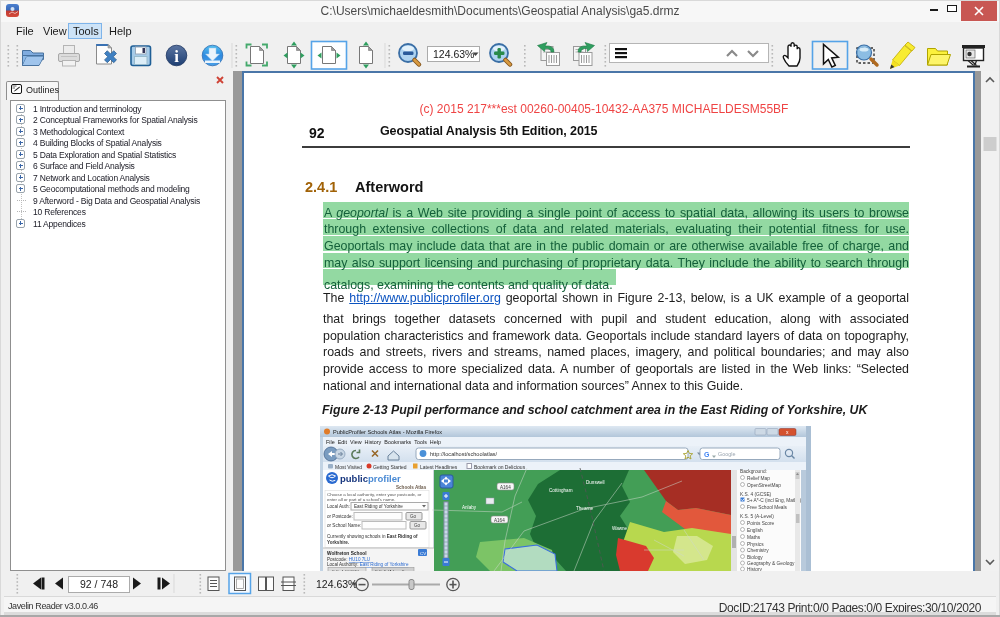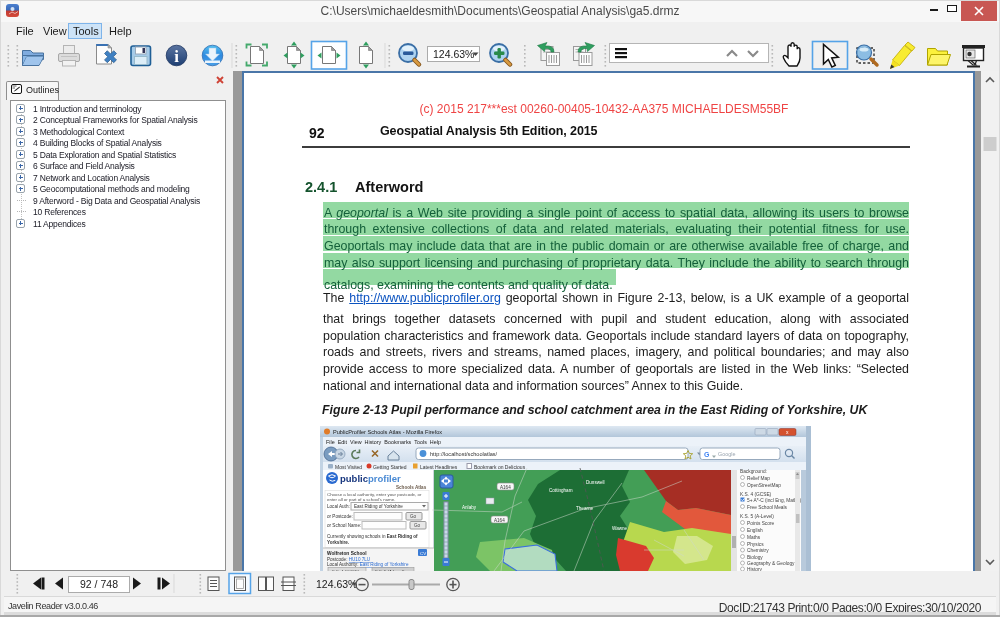--- a/index.html
+++ b/index.html
@@ -343,21 +343,21 @@
 .dlast{text-align-last:left;}
 .gl{color:#14603a;padding-left:1px;}
 .gbg{position:absolute;left:323px;width:585.5px;height:15.6px;background:#93d9a2;}
 .lnk{color:#0b53c0;text-decoration:underline;}
 </style>
 <div id="pagecontent">
 <div class="abs" style="left:311px;top:102px;width:586px;font-size:12px;color:#ef4444;text-align:center;white-space:nowrap;">(c) 2015 217***est 00260-00405-10432-AA375 MICHAELDESM55BF</div>
 <div class="abs" style="left:309px;top:124.8px;font-size:14px;font-weight:bold;color:#111;">92</div>
 <div class="abs" style="left:380px;top:124px;font-size:12.5px;font-weight:bold;color:#111;letter-spacing:-0.1px;">Geospatial Analysis 5th Edition, 2015</div>
 <div class="abs" style="left:302px;top:145.5px;width:608px;height:2px;background:#3c3c3c;"></div>
-<div class="abs" style="left:305px;top:178.8px;font-size:14.5px;font-weight:bold;color:#14532d;">2.4.1</div>
+<div class="abs" style="left:305px;top:178.8px;font-size:14.5px;font-weight:bold;color:#a16207;">2.4.1</div>
     <div class="abs" style="left:355px;top:178.8px;font-size:14.5px;font-weight:bold;color:#141414;">Afterword</div>
 
 <div class="gbg" style="top:202.4px;"></div>
 <div class="gbg" style="top:219.1px;"></div>
 <div class="gbg" style="top:235.8px;"></div>
 <div class="gbg" style="top:252.5px;"></div>
 <div class="gbg" style="top:269.2px;width:293px;"></div>
 <div class="dline gl" style="top:204.5px;">A <i>geoportal</i> is a Web site providing a single point of access to spatial data, allowing its users to browse</div>
 <div class="dline gl" style="top:221.2px;">through extensive collections of data and related materials, evaluating their potential fitness for use.</div>
 <div class="dline gl" style="top:237.9px;">Geoportals may include data that are in the public domain or are otherwise available free of charge, and</div>

